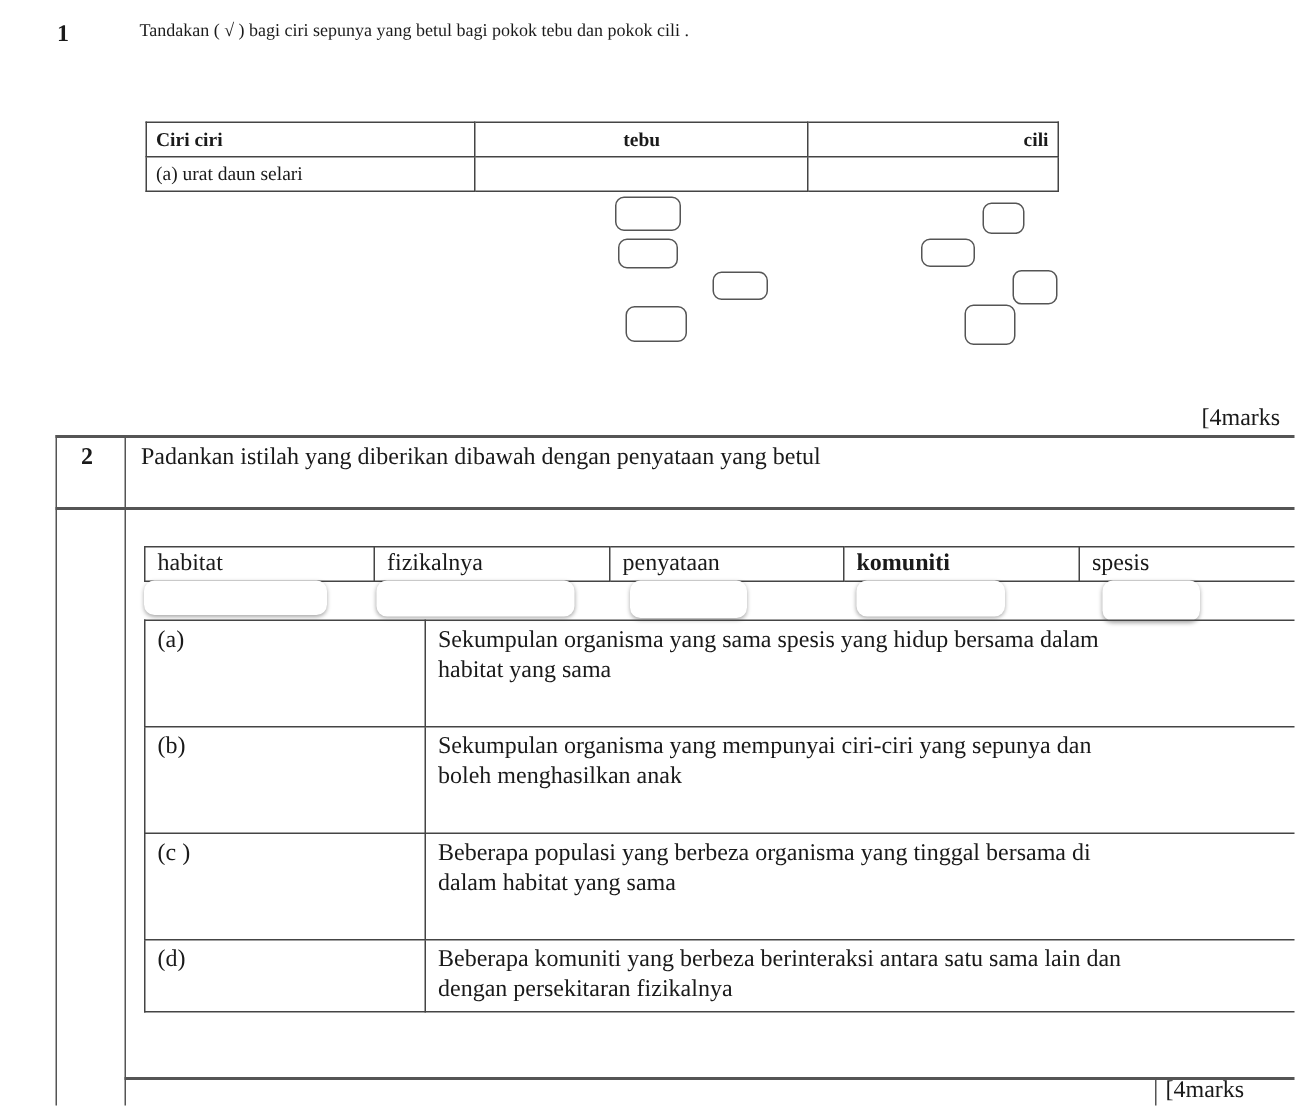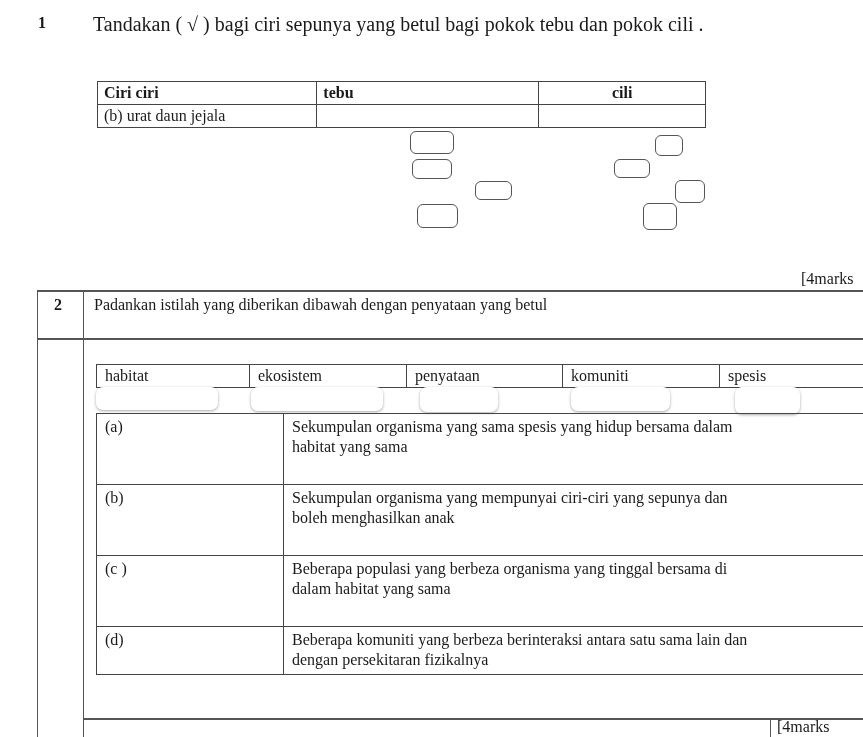--- a/index.html
+++ b/index.html
@@ -1,27 +1,27 @@
 <!DOCTYPE html>
 <html><head>
 <meta charset="utf-8">
 <style>
   html,body{margin:0;padding:0;}
   body{width:863px;height:737px;overflow:hidden;background:#fff;position:relative;
        font-family:"Liberation Serif","DejaVu Serif",serif;color:#1a1a1a;font-size:15px;}
   .abs{position:absolute;}
   .q1num{left:38px;top:14px;font-weight:bold;font-size:16px;}
-  .q1text{left:93px;top:13px;font-size:20px;}
+  .q1text{left:93px;top:13px;font-size:12px;}
   table{border-collapse:collapse;}
   .t1{position:absolute;left:97px;top:81px;width:609px;}
-  .t1 td{border:1.5px solid #444;height:22px;padding:0 6px;font-size:16px;line-height:20px;}
+  .t1 td{border:1.5px solid #444;height:22px;padding:0 6px;font-size:13px;line-height:20px;}
   .t1 .hdr td{font-weight:bold;}
   .t1 .c0{width:212px;}
-  .t1 .c1{width:215px;text-align:left;}
-  .t1 .c2{width:158px;text-align:center;margin-top:44px;}
+  .t1 .c1{width:215px;text-align:center;}
+  .t1 .c2{width:158px;text-align:right;margin-top:44px;}
   .box{position:absolute;border:1.3px solid #555;border-radius:6px;background:#fff;}
   .marks{font-weight:normal;font-size:16px;}
   .q2frame{left:37px;top:290px;width:840px;height:460px;border-top:2px solid #555;border-left:1.5px solid #555;}
   .q2numcol{left:83px;top:290px;width:0;height:460px;border-left:1.5px solid #555;}
   .q2row2line{left:37px;top:338px;width:840px;border-top:2px solid #555;}
   .q2bottomline{left:83px;top:718px;width:800px;border-top:2px solid #555;}
   .q2num{left:54px;top:296px;font-weight:bold;font-size:16px;}
   .q2text{left:94px;top:296px;font-size:16px;}
   .terms{position:absolute;left:96px;top:364px;width:780px;}
   .terms td{border:1.5px solid #444;height:22px;padding:0 8px;font-size:16px;}
@@ -39,21 +39,21 @@
 <div class="abs q1text">Tandakan  ( √ ) bagi ciri sepunya yang betul bagi pokok tebu dan pokok cili .</div>
 
 <table class="t1">
   <tbody>
       <tr class="hdr">
     <td class="c0">Ciri ciri</td>
     <td class="c1">tebu</td>
     <td class="c2">cili</td>
   </tr>
   <tr>
-    <td class="c0">(b) urat daun jejala</td>
+    <td class="c0">(a) urat daun selari</td>
     <td class="c1"></td>
     <td class="c2"></td>
   </tr>
 </tbody>
   </table>
 
 <div class="box" style="left:410px;top:131px;width:42px;height:21px;"></div>
 <div class="box" style="left:655px;top:135px;width:26px;height:19px;"></div>
 <div class="box" style="left:412px;top:159px;width:38px;height:18px;"></div>
 <div class="box" style="left:614px;top:159px;width:34px;height:17px;"></div>
@@ -67,23 +67,23 @@
 <div class="abs q2frame"></div>
 <div class="abs q2numcol"></div>
 <div class="abs q2row2line"></div>
 <div class="abs q2num">2</div>
 <div class="abs q2text">Padankan istilah yang diberikan dibawah dengan penyataan yang betul</div>
 
 <table class="terms">
   <tbody>
       <tr>
     <td style="width:136px;margin-top:27px;">habitat</td>
-    <td style="width:140px;">ekosistem</td>
+    <td style="width:140px;">fizikalnya</td>
     <td style="width:139px;">penyataan</td>
-    <td style="width:140px;">komuniti</td>
+    <td style="width:140px;font-weight:bold;">komuniti</td>
     <td>spesis</td>
   </tr>
 </tbody>
   </table>
 
 <div class="blank" style="left:96px;top:387px;width:122px;height:23px;"></div>
 <div class="blank" style="left:251px;top:387px;width:132px;height:24px;"></div>
 <div class="blank" style="left:420px;top:387px;width:78px;height:25px;"></div>
 <div class="blank" style="left:571px;top:387px;width:99px;height:24px;"></div>
 <div class="blank" style="left:735px;top:387px;width:65px;height:27px;"></div>

